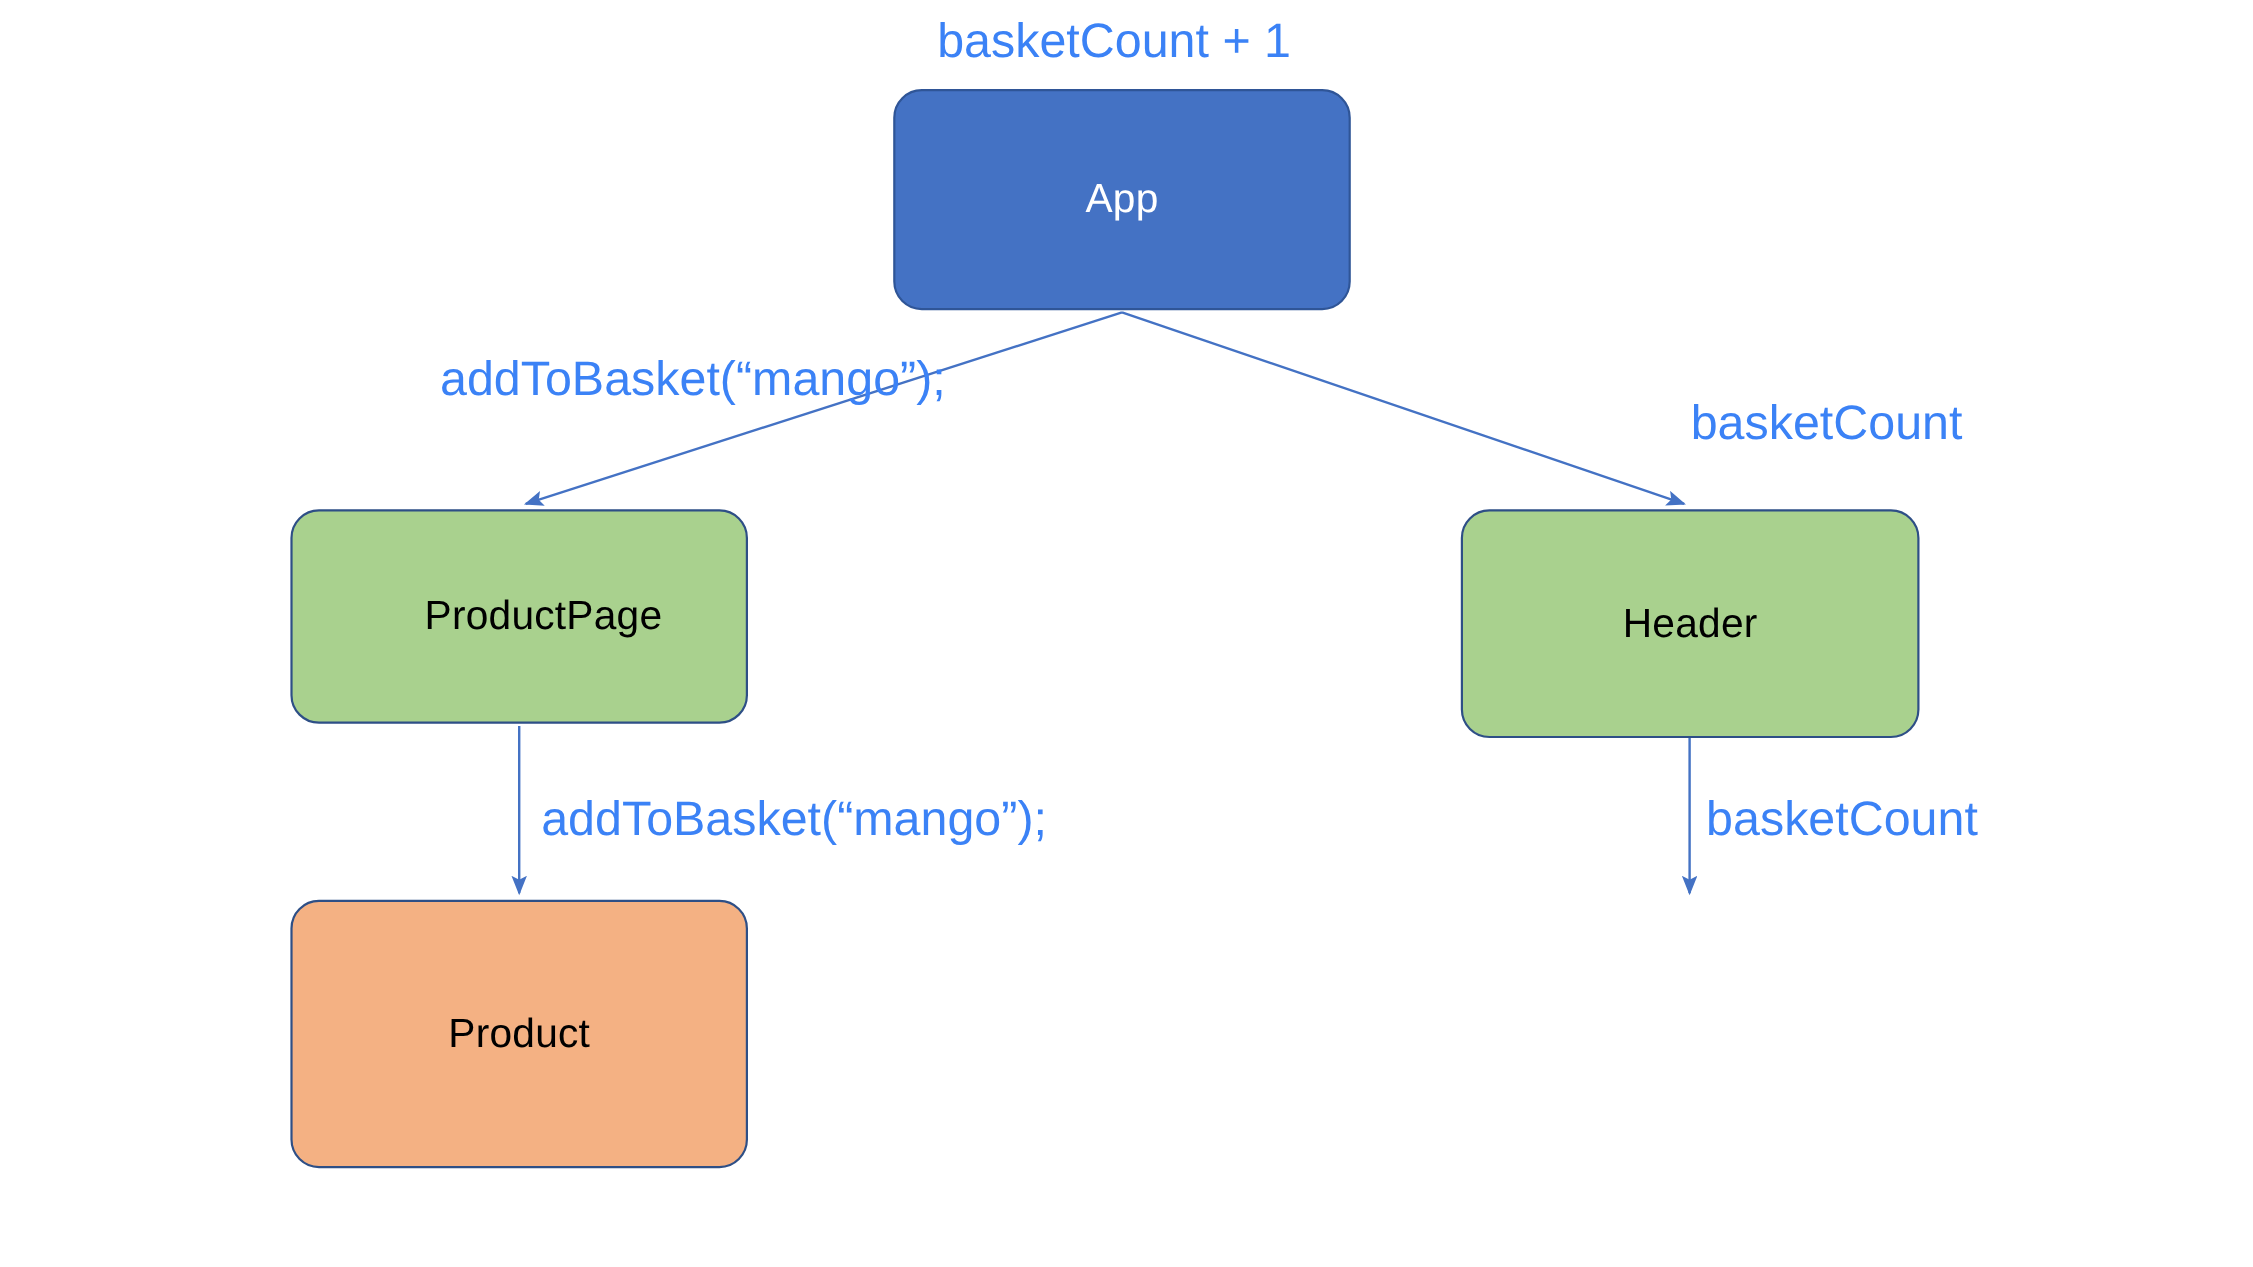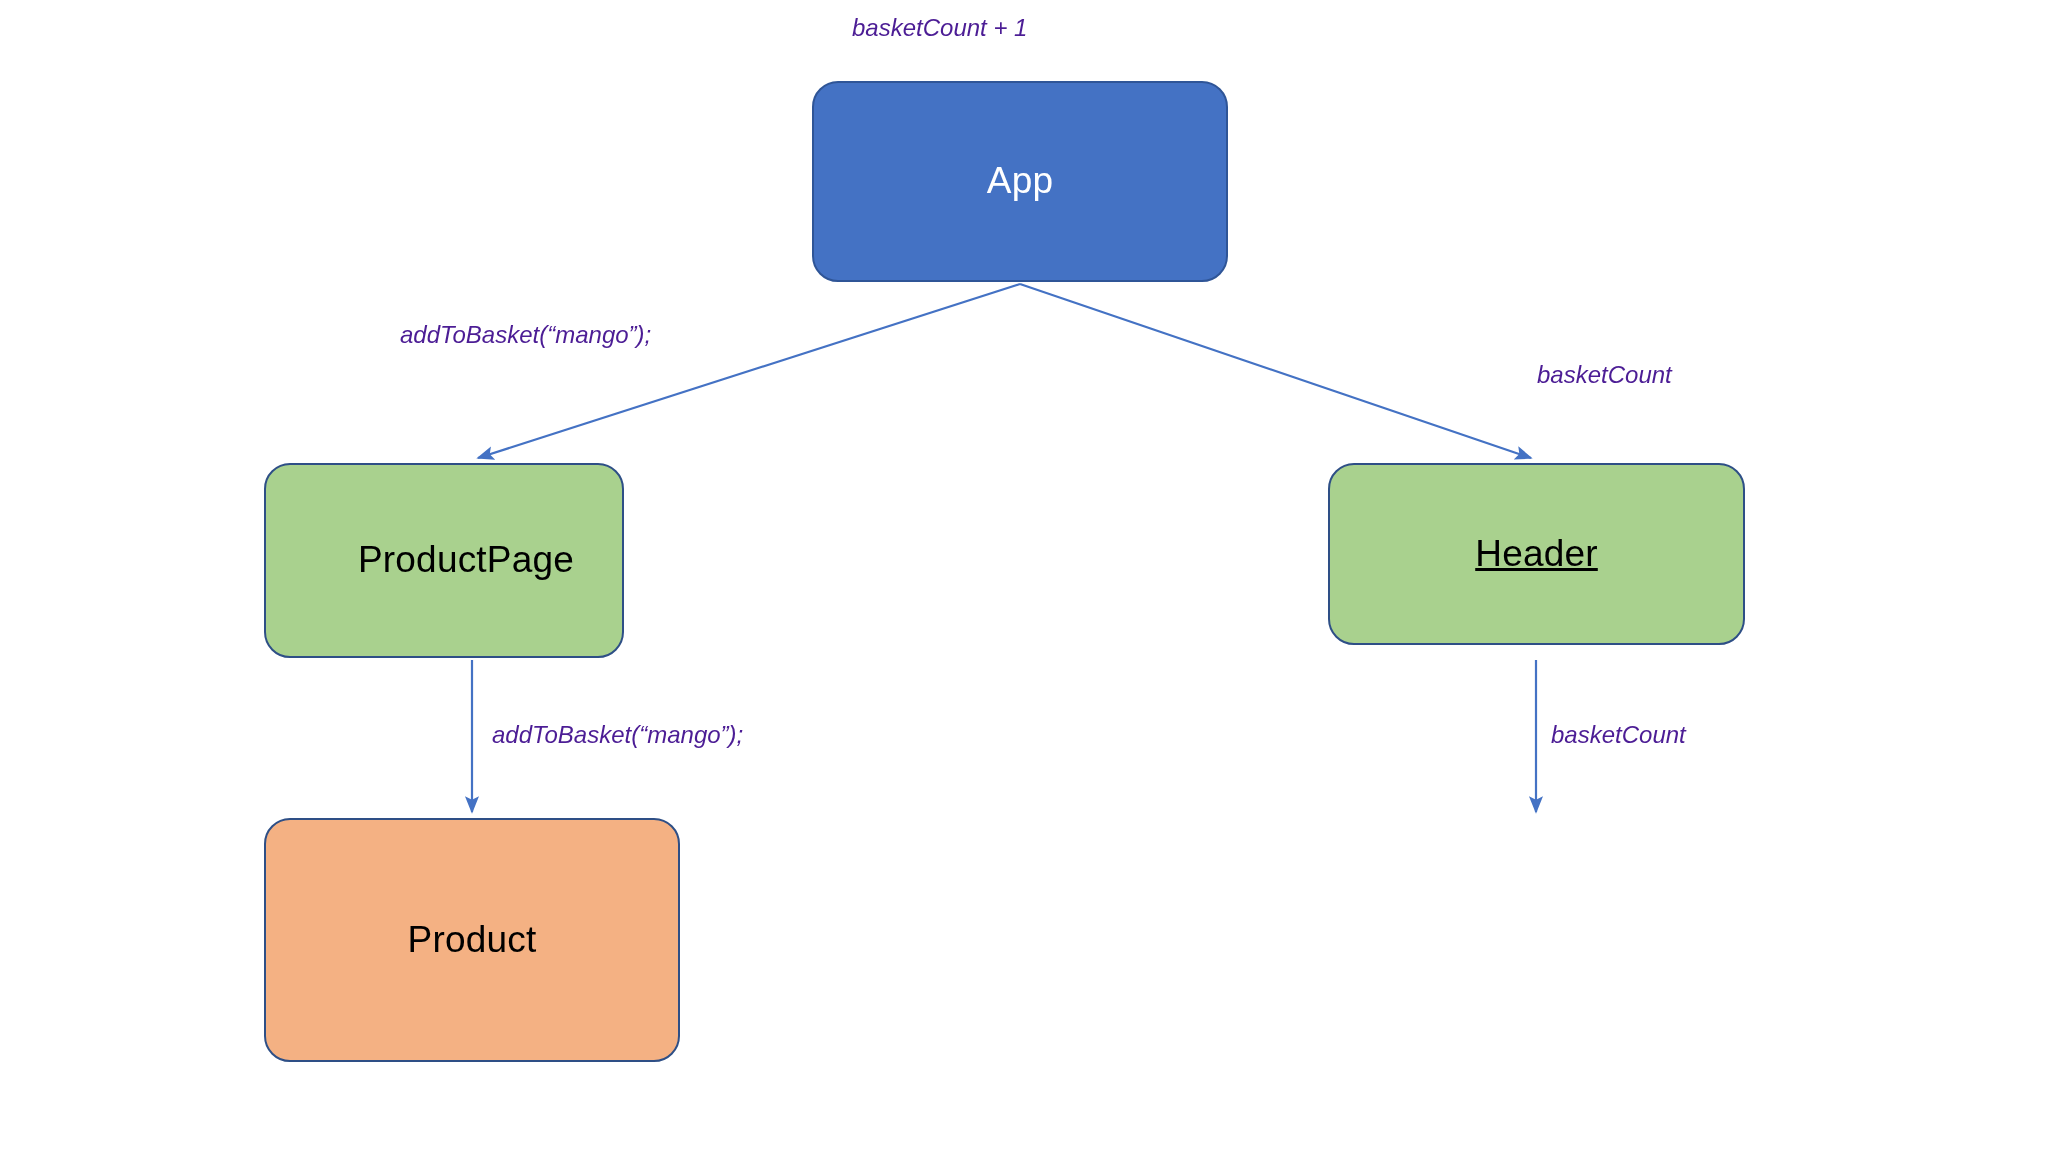--- a/index.html
+++ b/index.html
@@ -49,25 +49,24 @@
   }
   .node.mid .node-label { color: #000000; }
   .node.leaf {
     background: #F4B183;
     border-color: #2E4F86;
   }
   .node.leaf .node-label { color: #000000; }
 
   .edge-label {
     position: absolute;
-    font-size: 24px;
-    color: #4c1d95;
+    font-size: 44px;
+    color: #3b82f6;
     white-space: nowrap;
     line-height: 1;
-    font-style: italic;
   }
 </style>
 </head>
 <body>
 
 <div id="canvas">
 
   <svg id="edges" viewBox="0 0 2048 1152" xmlns="http://www.w3.org/2000/svg">
     <defs>
       <marker id="arrowhead" markerWidth="9" markerHeight="9" refX="7.2" refY="3.2" orient="auto" markerUnits="strokeWidth">
@@ -81,25 +80,25 @@
 
     <line x1="472" y1="660" x2="472" y2="812" stroke="#4472C4" stroke-width="2.2" marker-end="url(#arrowhead)"></line>
 
     <line x1="1536" y1="660" x2="1536" y2="812" stroke="#4472C4" stroke-width="2.2" marker-end="url(#arrowhead)"></line>
   </svg>
 
   <div class="node root" style="left:812px; top:81px; width:416px; height:201px;">
     <span class="node-label">App</span>
   </div>
 
-  <div class="node mid" style="left:264px; top:463px; width:360px; height:195px;padding-left:44px;">
+  <div class="node mid" style="left:264px; top:463px; width:416px; height:195px;padding-left:44px;">
     <span class="node-label">ProductPage</span>
   </div>
 
-  <div class="node mid" style="left:1328px; top:463px; width:417px; height:182px;text-decoration:underline;">
+  <div class="node mid" style="left:1328px; top:463px; width:417px; height:208px;">
     <span class="node-label">Header</span>
   </div>
 
   <div class="node leaf" style="left:264px; top:818px; width:416px; height:244px;">
     <span class="node-label">Product</span>
   </div>
 
 
   <div class="edge-label" style="left:852px; top:16px;">basketCount + 1</div>
 

